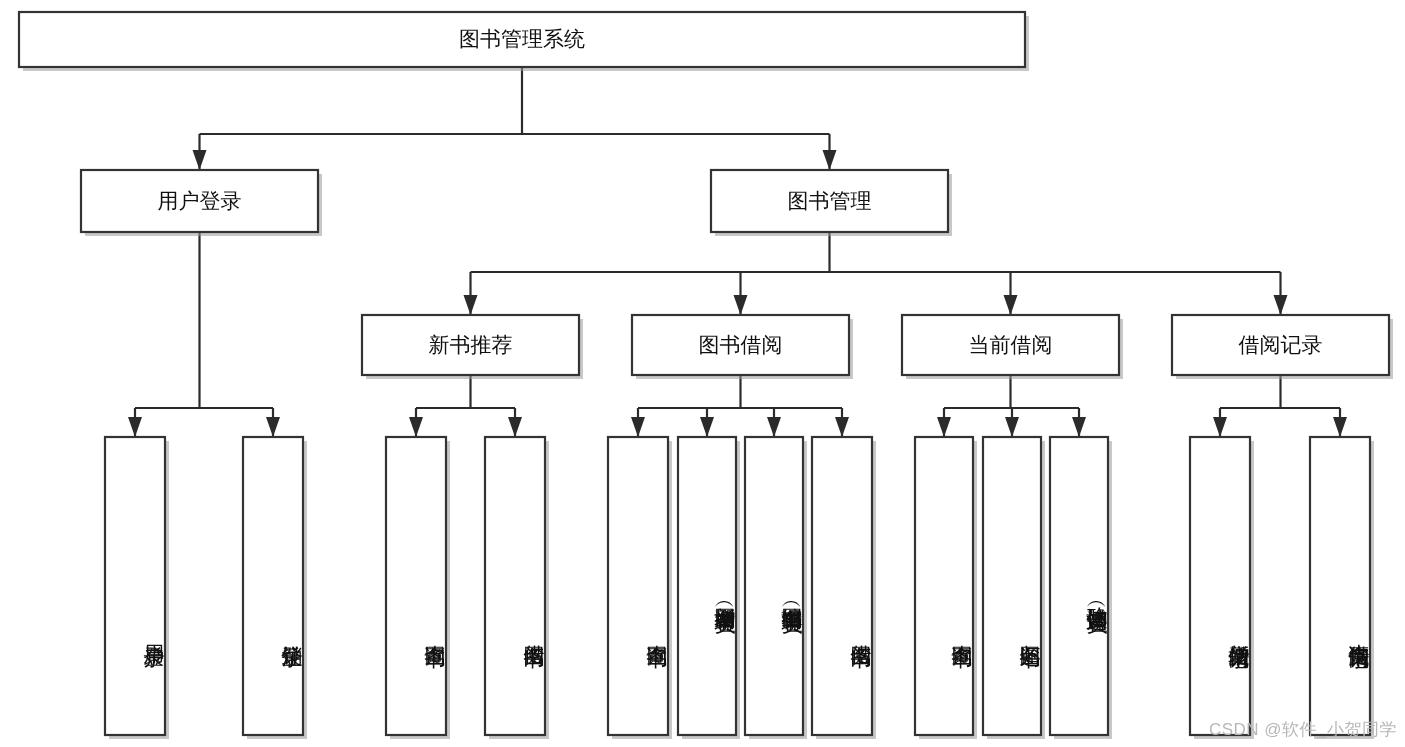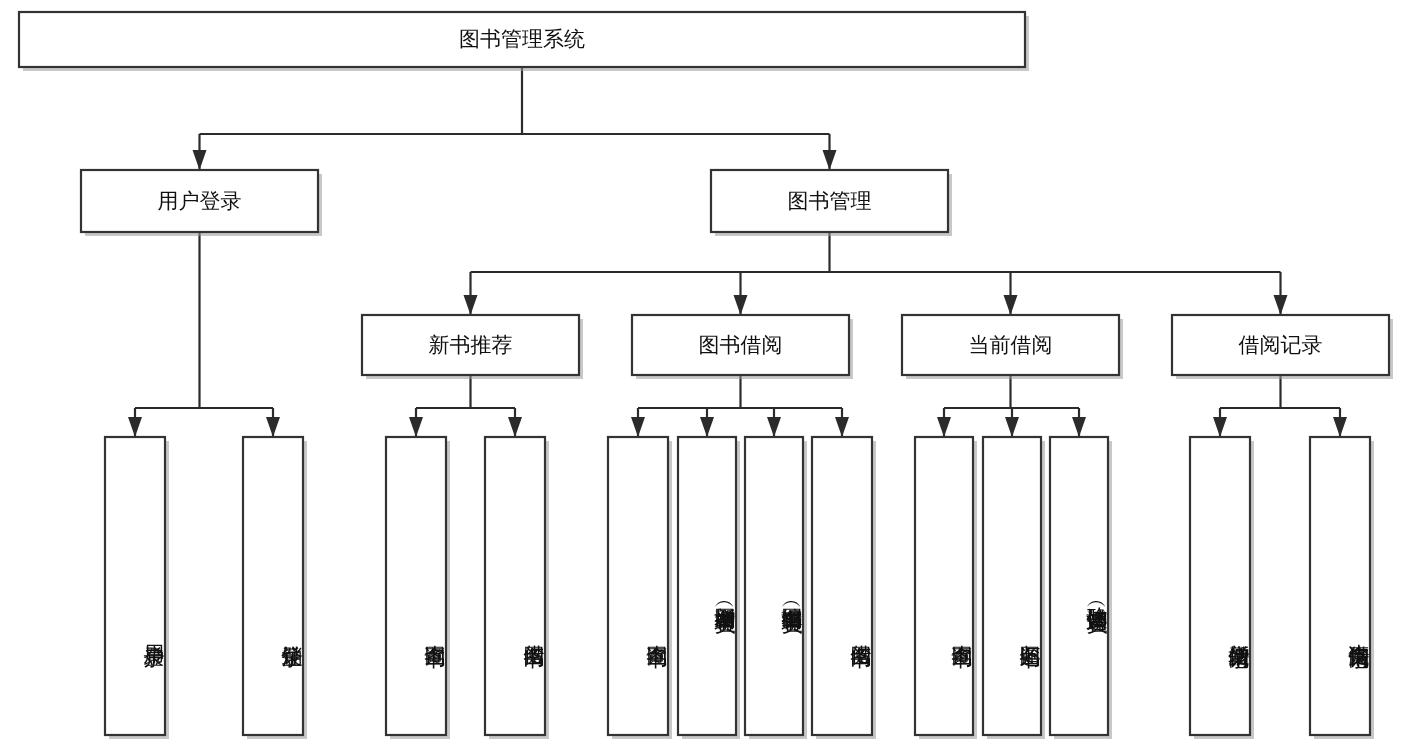--- a/index.html
+++ b/index.html
@@ -193,14 +193,15 @@
       <div class="node-label-v" style="left: 678px; top: 437px; width: 58px; height: 298px; padding-top: 8px;">新增图书（管理员）</div>
       <div class="node-label-v" style="left: 745px; top: 437px; width: 58px; height: 298px; padding-top: 8px;">编辑图书（管理员）</div>
       <div class="node-label-v" style="left: 812px; top: 437px; width: 60px; height: 298px; padding-top: 44px;">借阅图书</div>
       <div class="node-label-v" style="left: 915px; top: 437px; width: 58px; height: 298px; padding-top: 44px;">查询图书</div>
       <div class="node-label-v" style="left: 983px; top: 437px; width: 58px; height: 298px; padding-top: 44px;">归还图书</div>
       <div class="node-label-v" style="left: 1050px; top: 437px; width: 58px; height: 298px; padding-top: 8px;">确认归还（管理员）</div>
       <div class="node-label-v" style="left: 1190px; top: 437px; width: 60px; height: 298px; padding-top: 44px;">新增借阅记录</div>
       <div class="node-label-v" style="left: 1310px; top: 437px; width: 60px; height: 298px; padding-top: 44px;">查询借阅记录</div>
     </div>
 
+  <div class="watermark">CSDN @软件_小贺同学</div>
 
 </div>
 
 </body></html>

